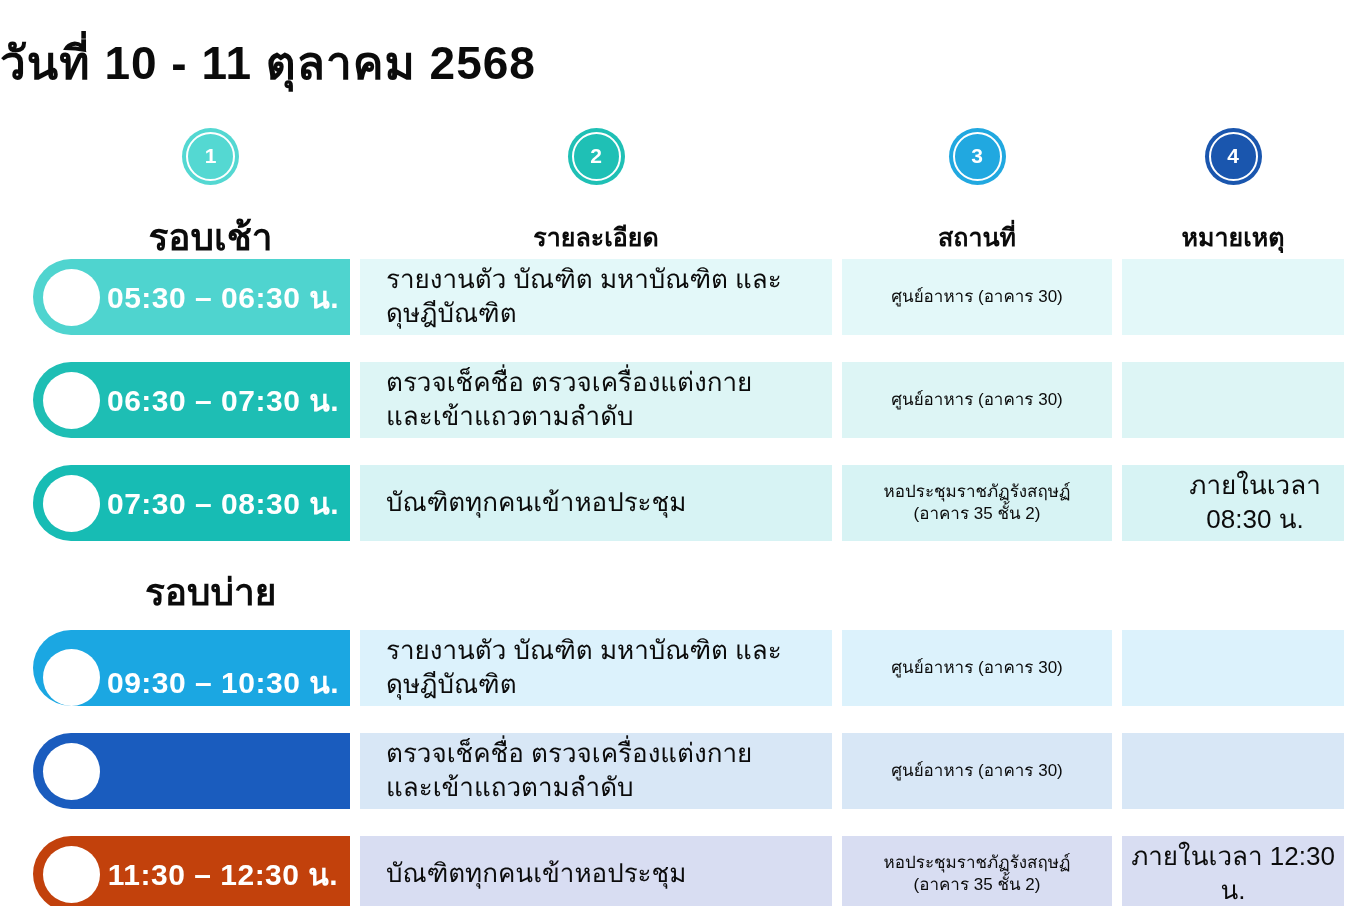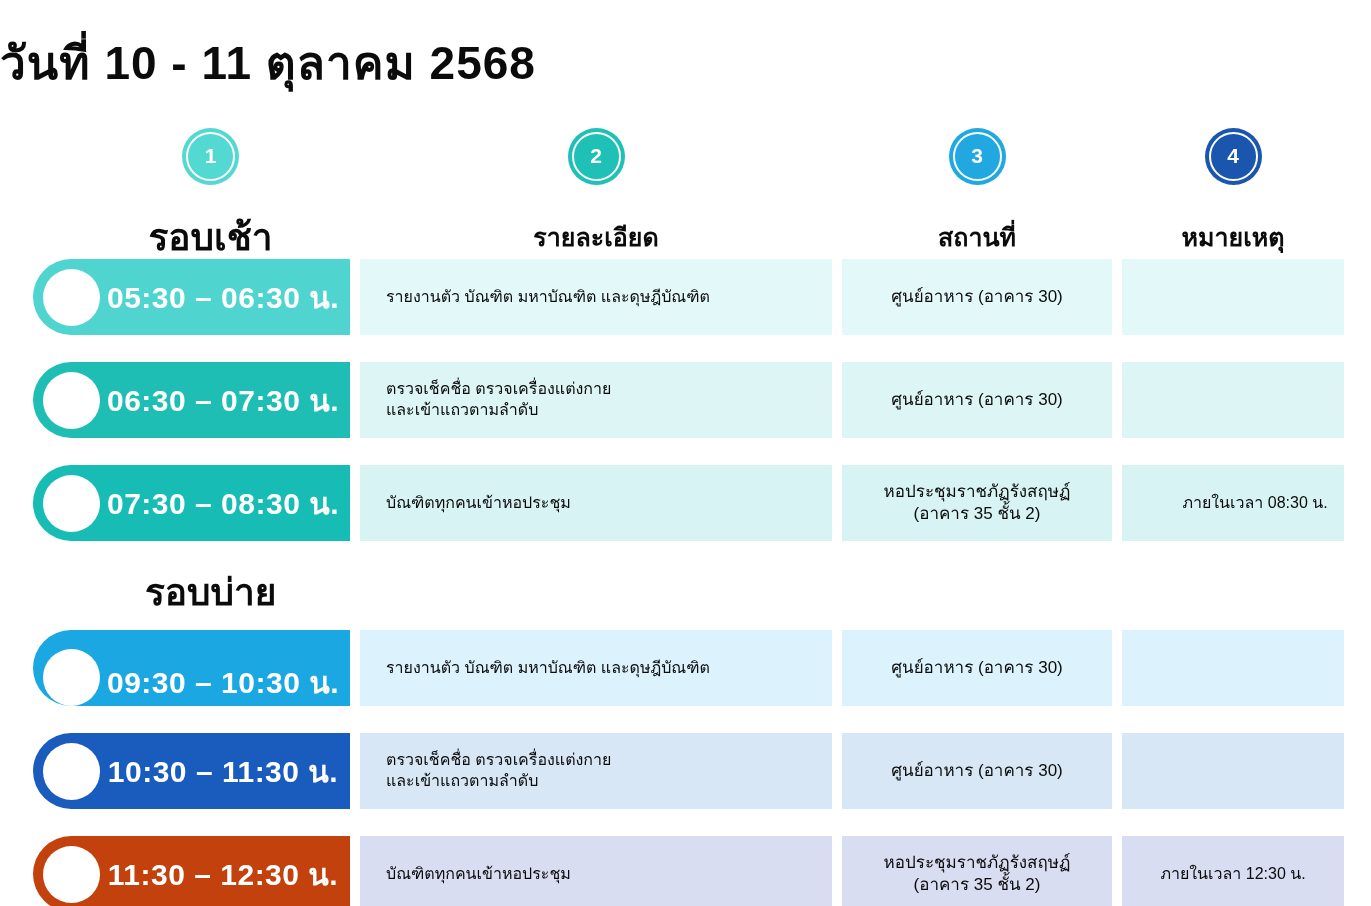--- a/index.html
+++ b/index.html
@@ -53,21 +53,21 @@
     width: 57px; height: 57px; border-radius: 50%;
     background: #ffffff; margin-left: 10px; flex: 0 0 auto;
   }
   .time-text {
     flex: 1; text-align: center;
     color: #ffffff; font-size: 30px; font-weight: bold;
     padding-right: 4px; letter-spacing: 0.5px;
   }
   .cell-box {
     display: flex; align-items: center;
-    font-size: 16px; line-height: 1.3;
+    font-size: 26px; line-height: 1.3;
     white-space: pre-line;
   }
   .detail-cell { padding-left: 26px; padding-right: 8px; }
   .location-cell { justify-content: center; text-align: center; font-size: 17px; }
   .remark-cell { justify-content: center; text-align: center; }
   
   .section-label {
     margin: 20px 0 16px 0;
     padding-left: 145px;
     font-size: 37px; font-weight: bold;
@@ -149,21 +149,20 @@
     <div class="time-text">09:30 – 10:30 น.</div>
   </div>
   <div class="cell-box detail-cell" style="background: rgb(220, 242, 252);">รายงานตัว บัณฑิต มหาบัณฑิต และดุษฎีบัณฑิต</div>
   <div class="cell-box location-cell" style="background: rgb(220, 242, 252);">ศูนย์อาหาร (อาคาร 30)</div>
   <div class="cell-box remark-cell" style="background: rgb(220, 242, 252);"></div>
 </div>
 
 <div class="grid-row sched-row">
   <div class="time-pill" style="background: rgb(26, 92, 190);">
     <div class="dot"></div>
-    <div class="time-text">10:30 – 11:30 น.</div>
   </div>
   <div class="cell-box detail-cell" style="background: rgb(216, 231, 246);">ตรวจเช็คชื่อ ตรวจเครื่องแต่งกาย
 และเข้าแถวตามลำดับ</div>
   <div class="cell-box location-cell" style="background: rgb(216, 231, 246);">ศูนย์อาหาร (อาคาร 30)</div>
   <div class="cell-box remark-cell" style="background: rgb(216, 231, 246);"></div>
 </div>
 
 <div class="grid-row sched-row">
   <div class="time-pill" style="background: #c2410c;">
     <div class="dot"></div>

